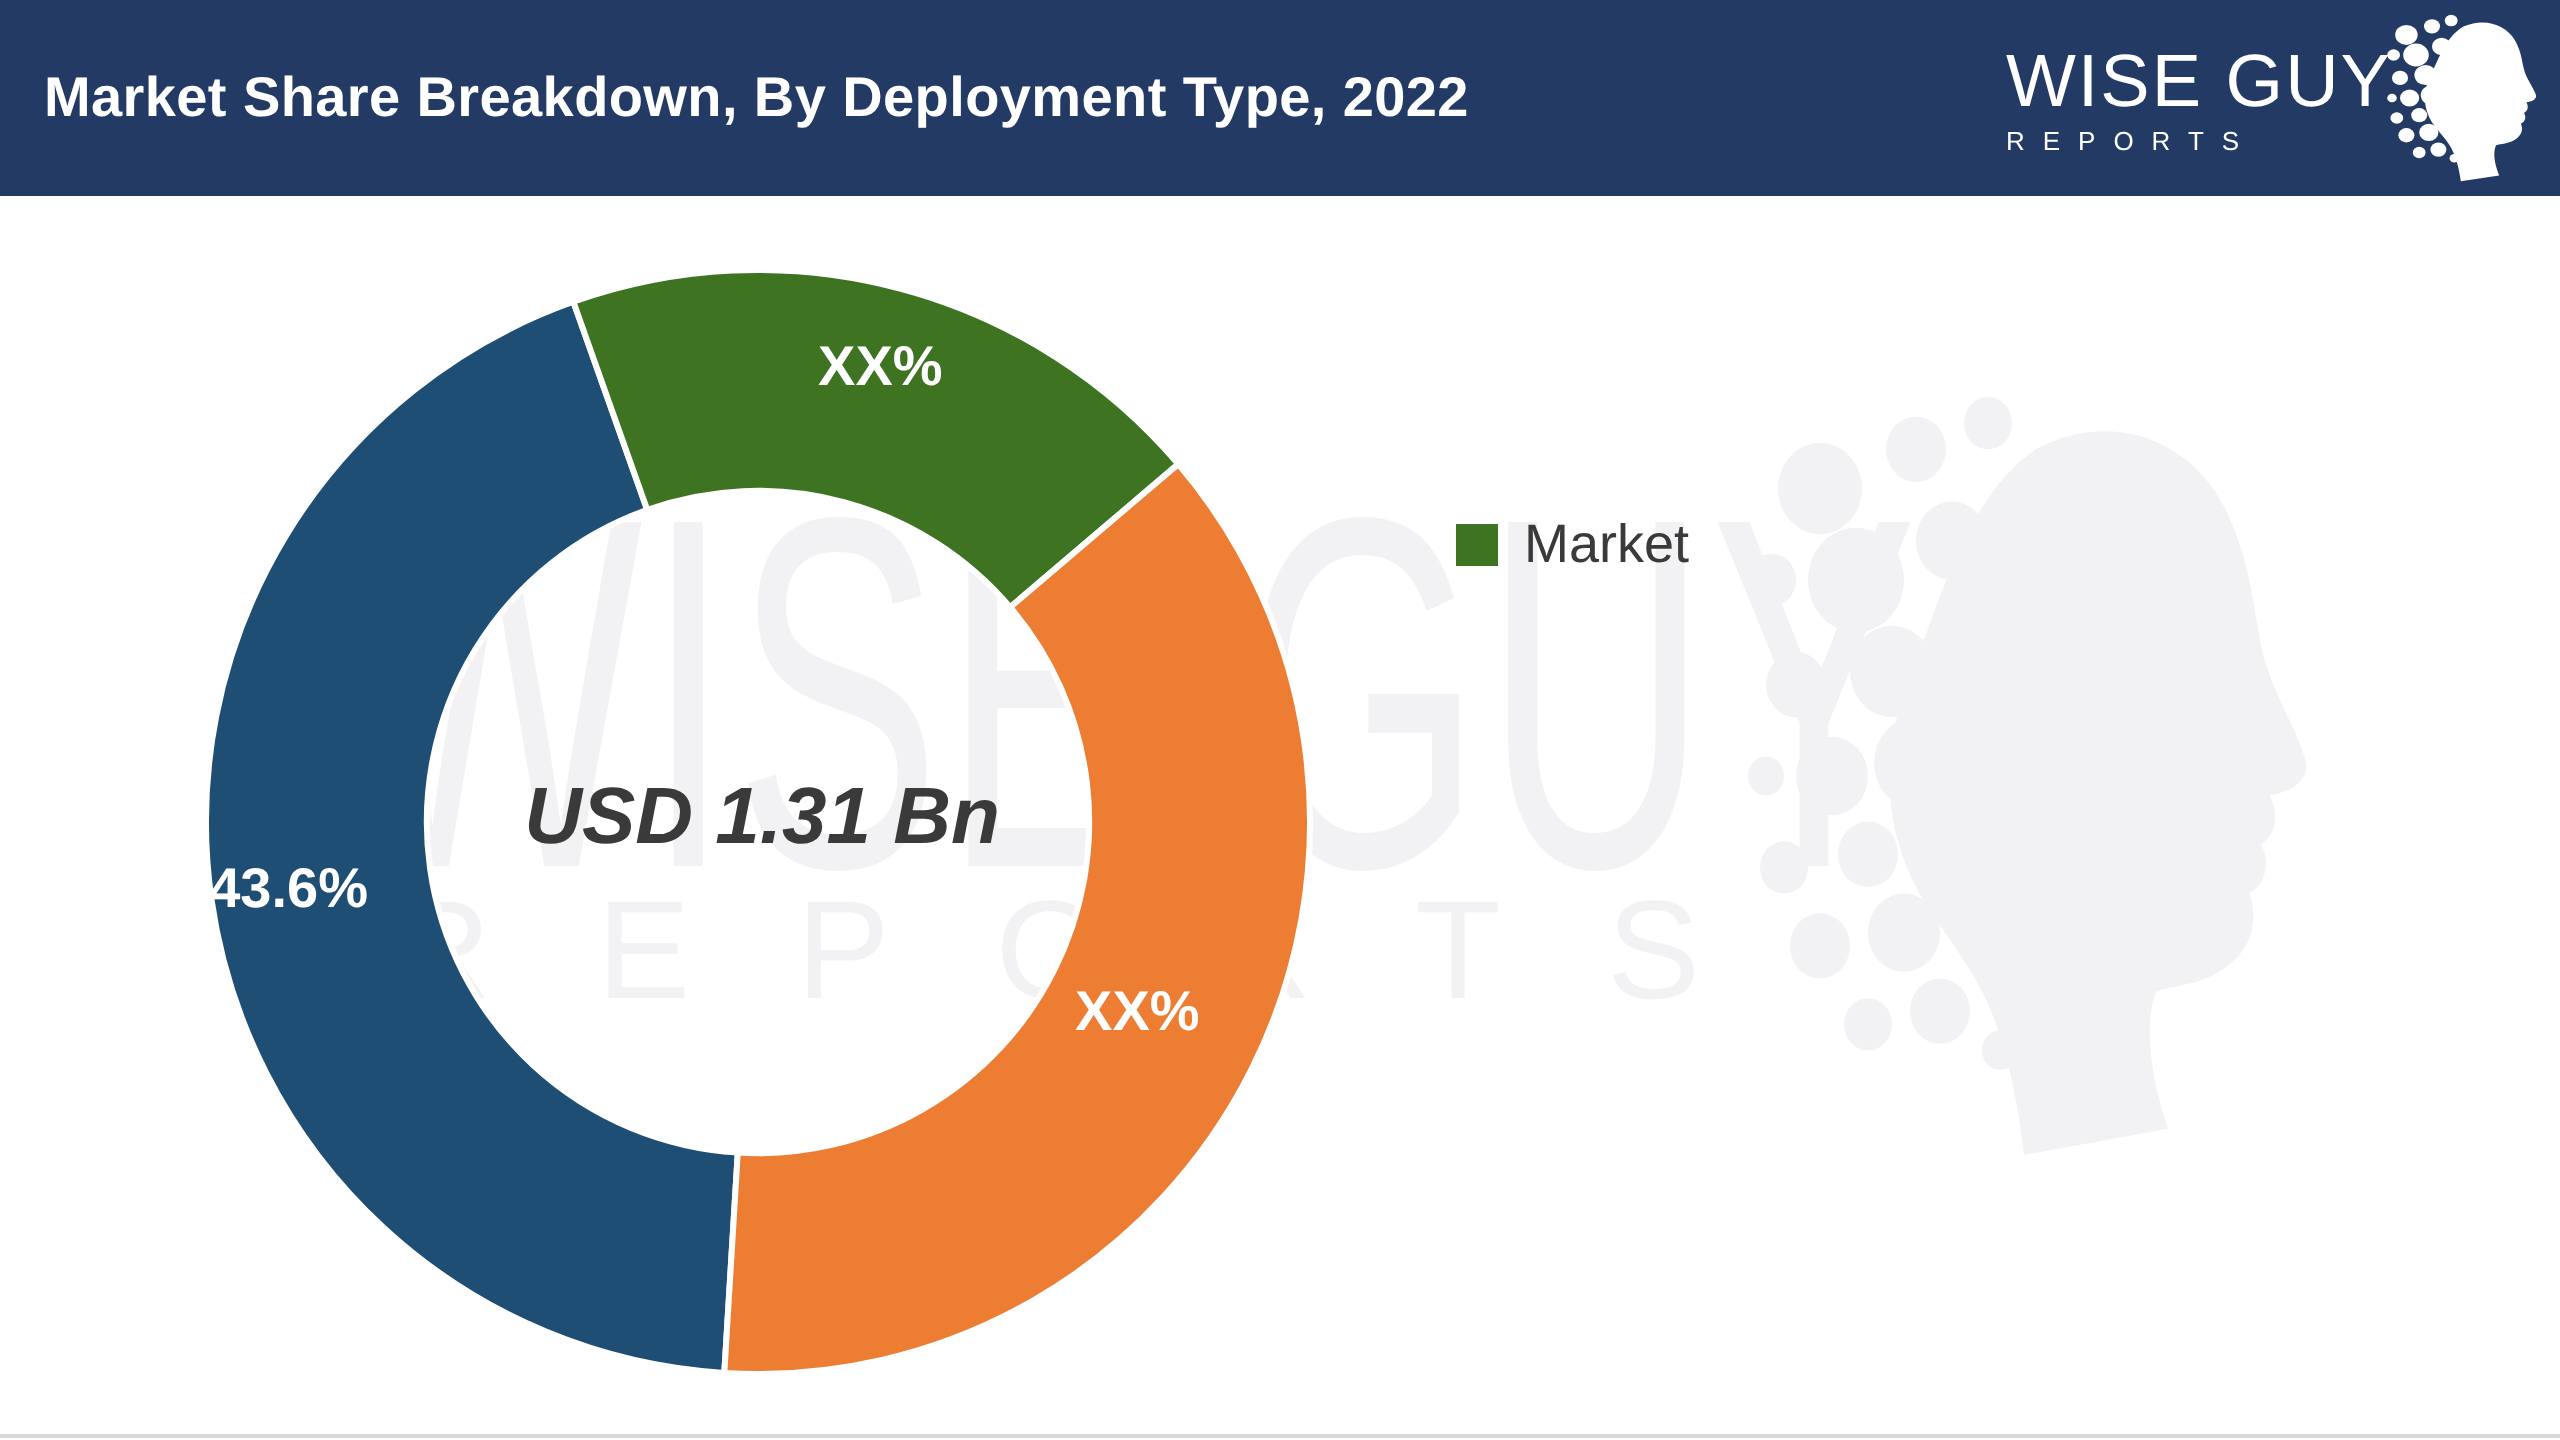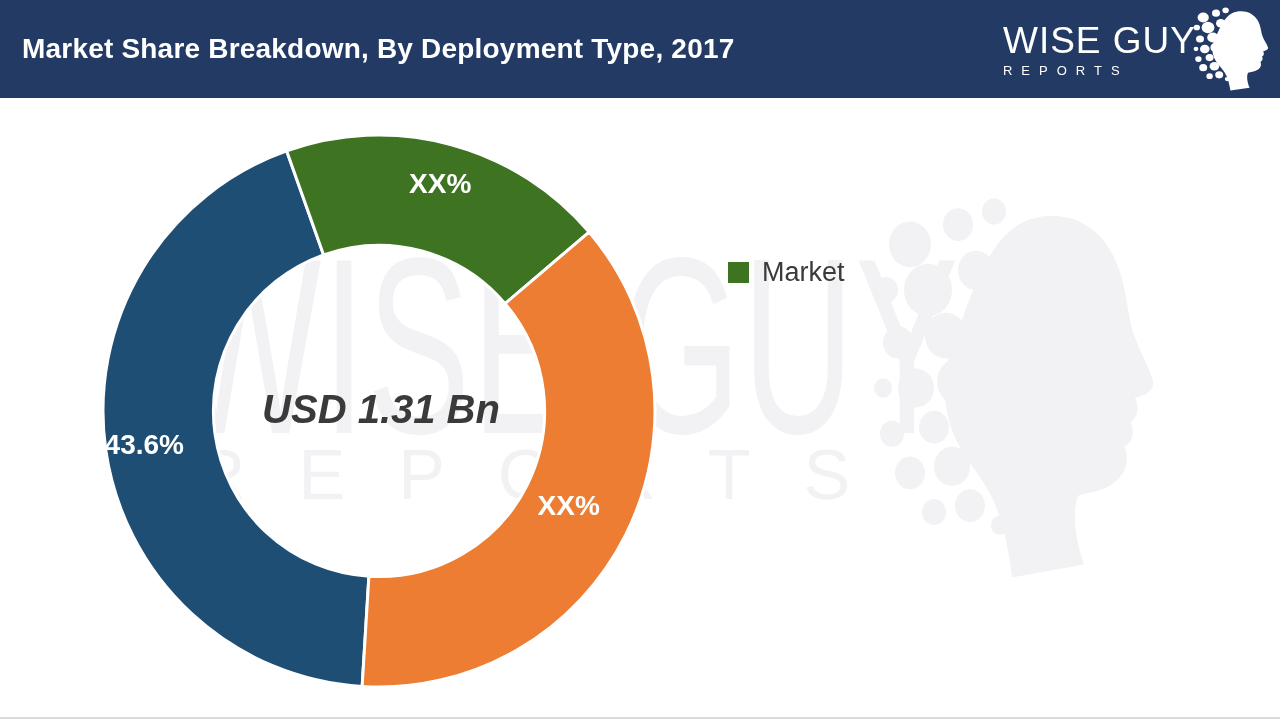--- a/index.html
+++ b/index.html
@@ -76,21 +76,21 @@
 
 <div class="stage">
 
   <div class="wm" id="wm-word">WISE GUY</div>
   <div class="wm" id="wm-reports">REPORTS</div>
   <svg class="wm" id="wm-head" viewBox="0 0 100 120" preserveAspectRatio="none">
     <use href="#wg-head"></use>
   </svg>
 
   <div class="header">
-    <div class="title">Market Share Breakdown, By Deployment Type, 2017</div>
+    <div class="title">Market Share Breakdown, By Deployment Type, 2022</div>
     <div class="logo">
       <div class="logo-text">
         <div class="logo-word">WISE GUY</div>
         <div class="logo-reports">REPORTS</div>
       </div>
       <svg class="logo-head" viewBox="0 0 100 120" preserveAspectRatio="none">
         <use href="#wg-head"></use>
       </svg>
     </div>
   </div>

